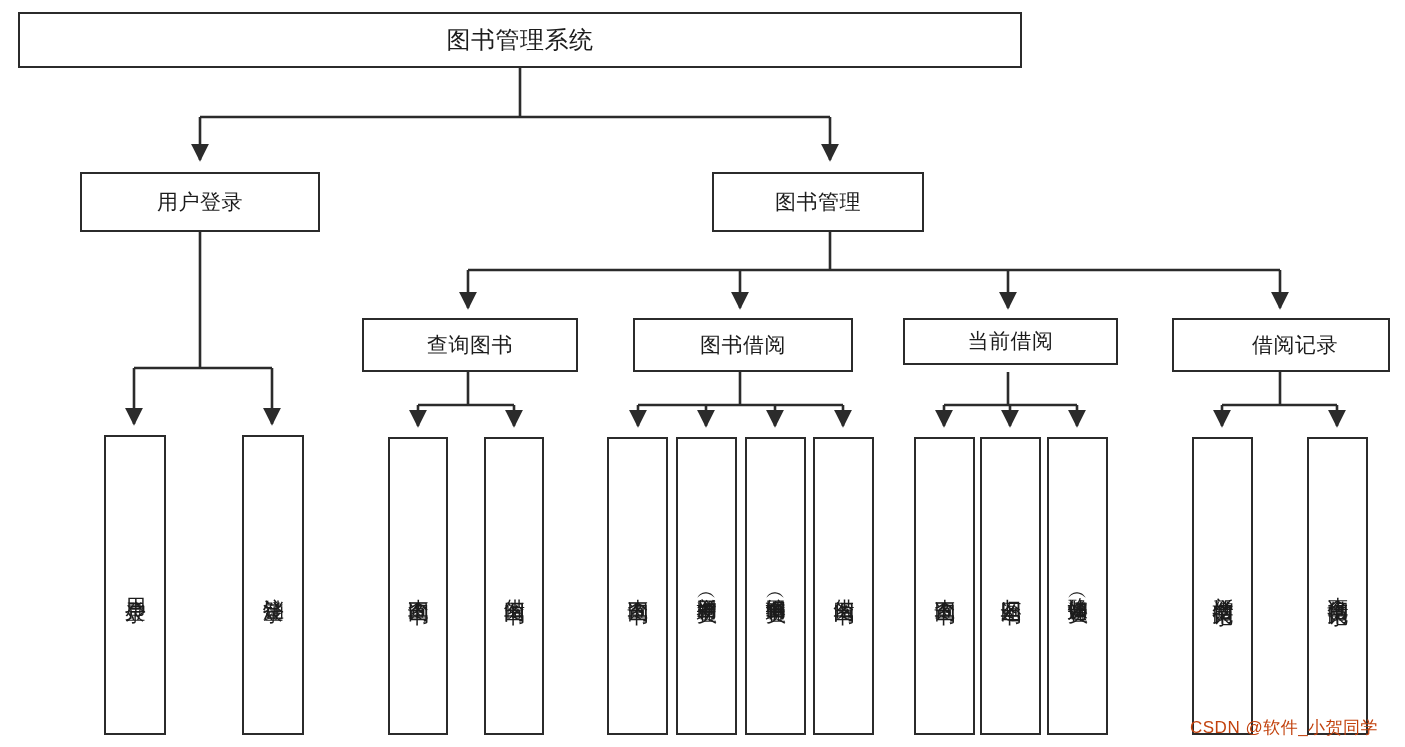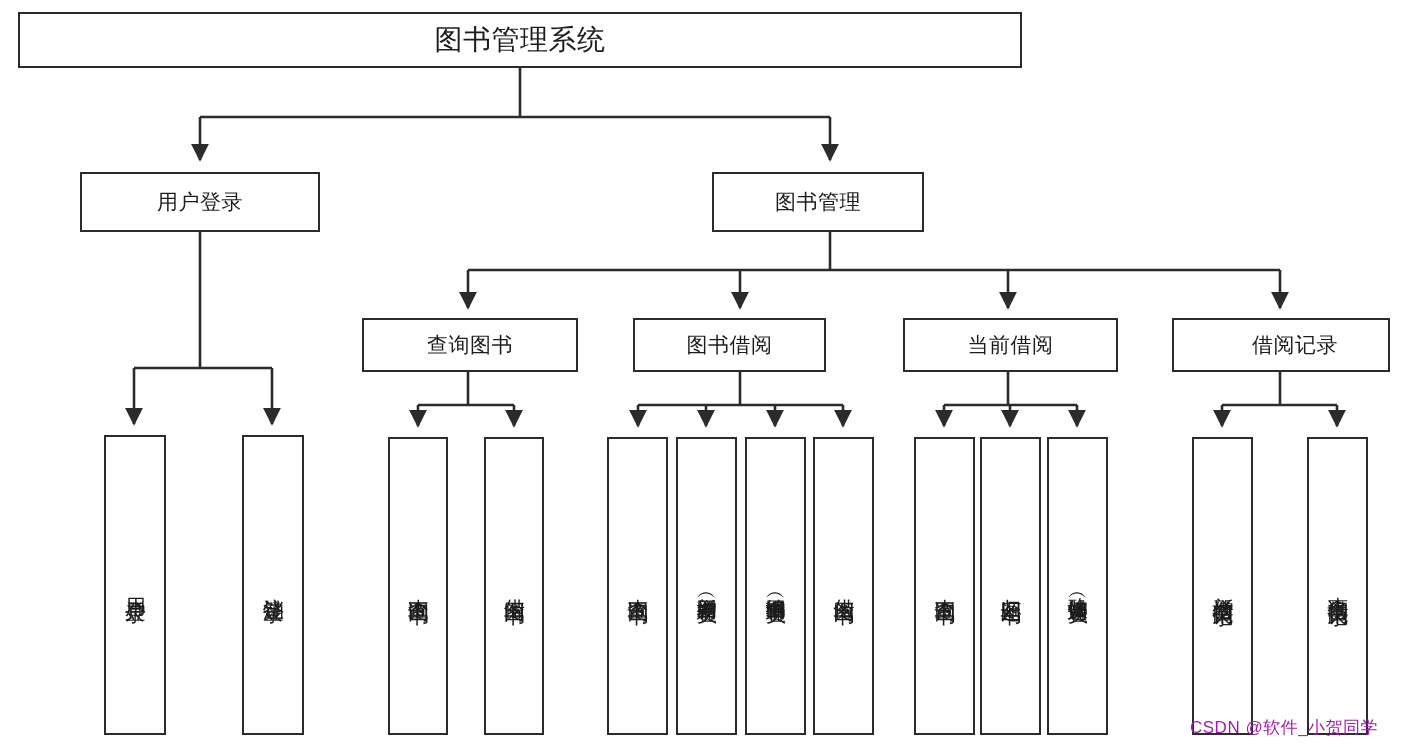--- a/index.html
+++ b/index.html
@@ -39,41 +39,41 @@
     display: block;
     text-align: center;
     line-height: 1.15;
     letter-spacing: 0.5px;
   }
   .node.h-node .node-label {
     font-size: 21px;
     writing-mode: horizontal-tb;
   }
   .node.root-node .node-label {
-    font-size: 28px;
+    font-size: 24px;
   }
   .node.v-node {
     padding: 6px 0;
   }
   .node.v-node .node-label {
     writing-mode: vertical-rl;
     text-orientation: upright;
     font-size: 21px;
     line-height: 1.18;
     letter-spacing: 2px;
     max-height: 100%;
   }
   .node.v-node.tall-text .node-label {
     font-size: 20px;
     letter-spacing: 1px;
   }
   .watermark {
     position: absolute;
     font-size: 17px;
-    color: #a21caf;
+    color: #c2410c;
     white-space: nowrap;
     letter-spacing: 0.5px;
     pointer-events: none;
   }
 </style>
 </head>
 <body>
 
 <div id="diagram-root">
 
@@ -134,24 +134,24 @@
   <div class="node h-node" style="left:80px; top:172px; width:240px; height:60px;">
     <span class="node-label">用户登录</span>
   </div>
   <div class="node h-node" style="left:712px; top:172px; width:212px; height:60px;">
     <span class="node-label">图书管理</span>
   </div>
 
   <div class="node h-node" style="left:362px; top:318px; width:216px; height:54px;">
     <span class="node-label">查询图书</span>
   </div>
-  <div class="node h-node" style="left:633px; top:318px; width:193px; height:54px;">
+  <div class="node h-node" style="left:633px; top:318px; width:220px; height:54px;">
     <span class="node-label">图书借阅</span>
   </div>
-  <div class="node h-node" style="left:903px; top:318px; width:215px; height:54px;">
+  <div class="node h-node" style="left:903px; top:318px; width:215px; height:47px;">
     <span class="node-label">当前借阅</span>
   </div>
   <div class="node h-node" style="left:1172px; top:318px; width:218px; height:54px;padding-left:28px;">
     <span class="node-label">借阅记录</span>
   </div>
 
   <div class="node v-node" style="left:104px; top:435px; width:62px; height:300px;">
     <span class="node-label">用户登录</span>
   </div>
   <div class="node v-node" style="left:242px; top:435px; width:62px; height:300px;">

